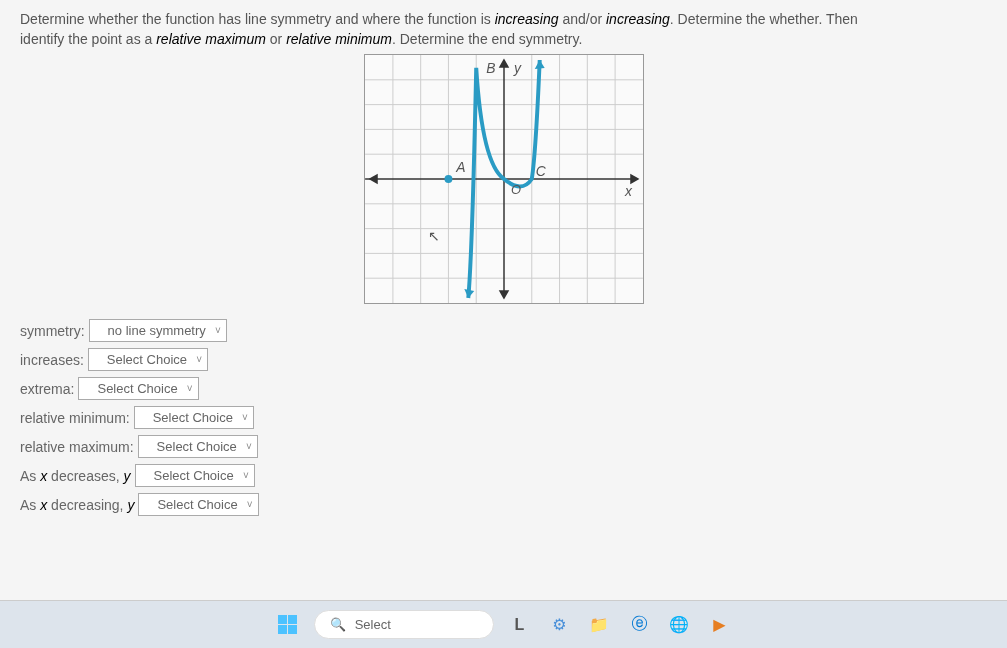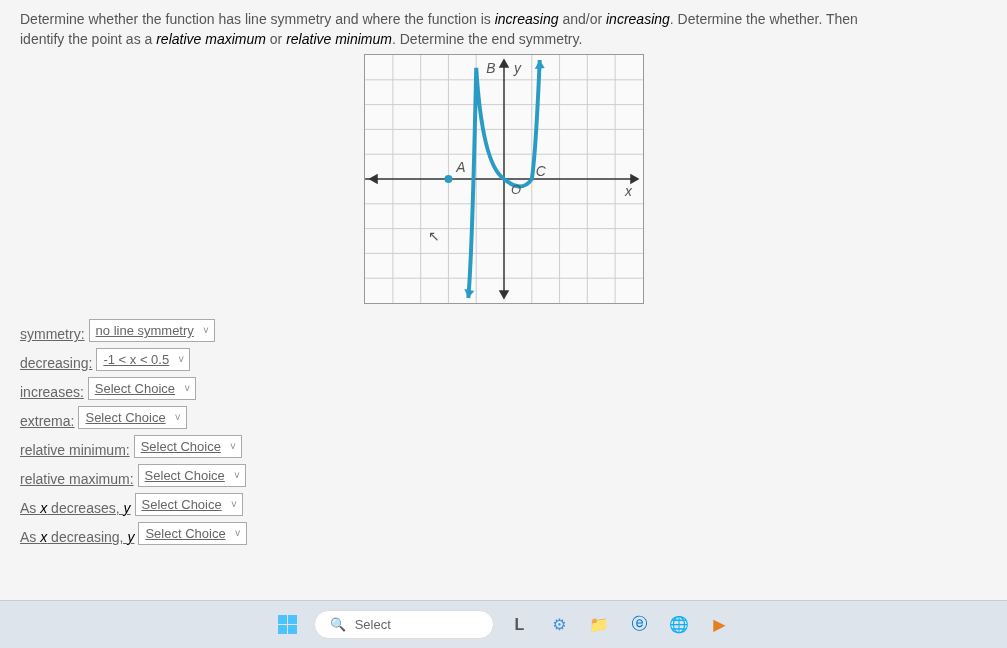--- a/index.html
+++ b/index.html
@@ -34,33 +34,32 @@
       height: 250px;
       background: #fafafa;
       border: 1px solid #999;
     }
     .graph svg { width: 100%; height: 100%; }
     .answers {
       margin-top: 10px;
     }
     .answer-row {
       display: flex;
-      align-items: flex-end;
+      align-items: center;
       margin-bottom: 6px;
       font-size: 14px;
       color: #666;
-      text-decoration: underline;
     }
     .answer-label {
       margin-right: 4px;
     }
     .select-box {
       border: 1px solid #aaa;
       background: #fff;
-      padding: 3px 20px 3px 6px;
+      padding: 3px 20px 3px 18px;
       font-size: 13px;
       color: #666;
       position: relative;
       display: inline-flex;
       align-items: center;
       cursor: pointer;
     }
     .select-box::after {
       content: "˅";
       position: absolute;
@@ -180,26 +179,20 @@
   </div>
 
   <div class="answers">
     <div class="answer-row">
       <span class="answer-label">symmetry:</span>
       <div class="select-box">
           <span>no line symmetry</span>
         </div>
     </div>
     <div class="answer-row">
-      <span class="answer-label">decreasing:</span>
-      <div class="select-box">
-          <span>-1 &lt; x &lt; 0.5</span>
-        </div>
-    </div>
-    <div class="answer-row">
       <span class="answer-label">increases:</span>
       <div class="select-box">
           <span>Select Choice</span>
         </div>
     </div>
     <div class="answer-row">
       <span class="answer-label">extrema:</span>
       <div class="select-box">
           <span>Select Choice</span>
         </div>

